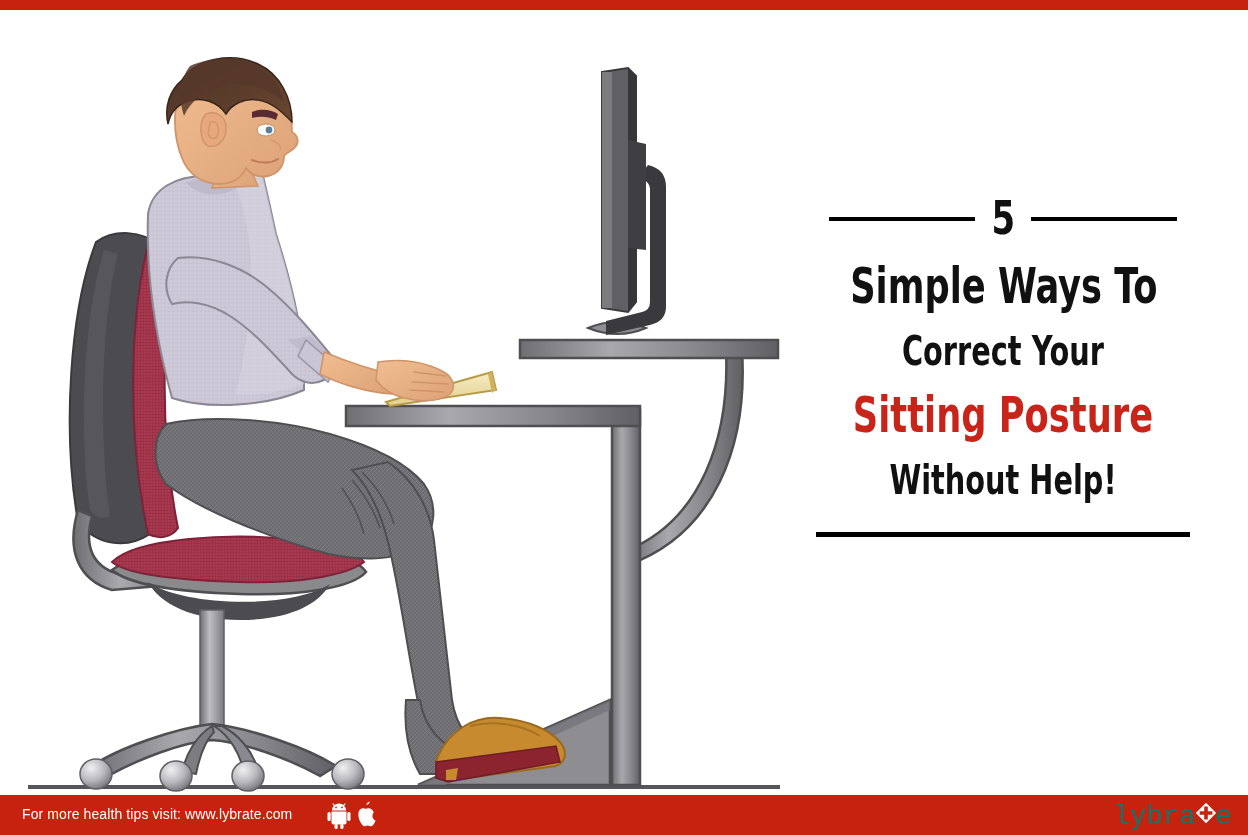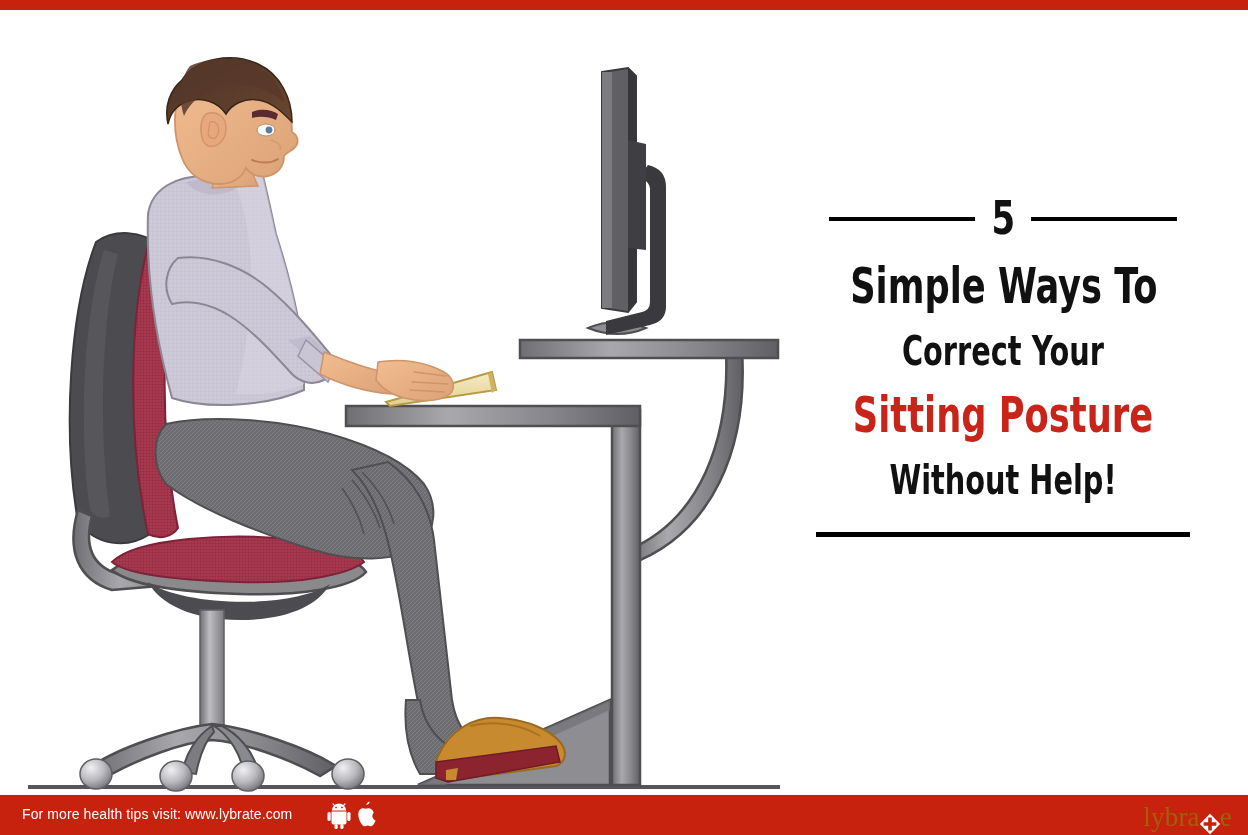--- a/index.html
+++ b/index.html
@@ -27,23 +27,23 @@
   }
   #footer-text {
     position:absolute; left:22px; top:806px;
     font-size:14px; color:#ffffff; letter-spacing:.1px;
     white-space:nowrap;
   }
   #android-icon { position:absolute; left:327px; top:803px; width:24px; height:26px; }
   #apple-icon   { position:absolute; left:357px; top:801px; width:22px; height:28px; }
   #logo {
     position:absolute; right:16px; top:802px;
-    font-family:Liberation Serif, serif;
-    font-size:27px; color:#a16207; letter-spacing:.2px;
-    white-space:nowrap; display:flex; align-items:flex-end;
+    font-family:Liberation Mono, monospace;
+    font-size:27px; color:#0f766e; letter-spacing:.2px;
+    white-space:nowrap; display:flex; align-items:flex-start;
   }
   #logo .cross-mark {
     display:inline-block; position:relative;
     width:22px; height:22px; margin:0 -1px;
     vertical-align:-4px;
   }
 
   
   #headline {
     position:absolute; left:812px; top:198px; width:382px; height:400px;

